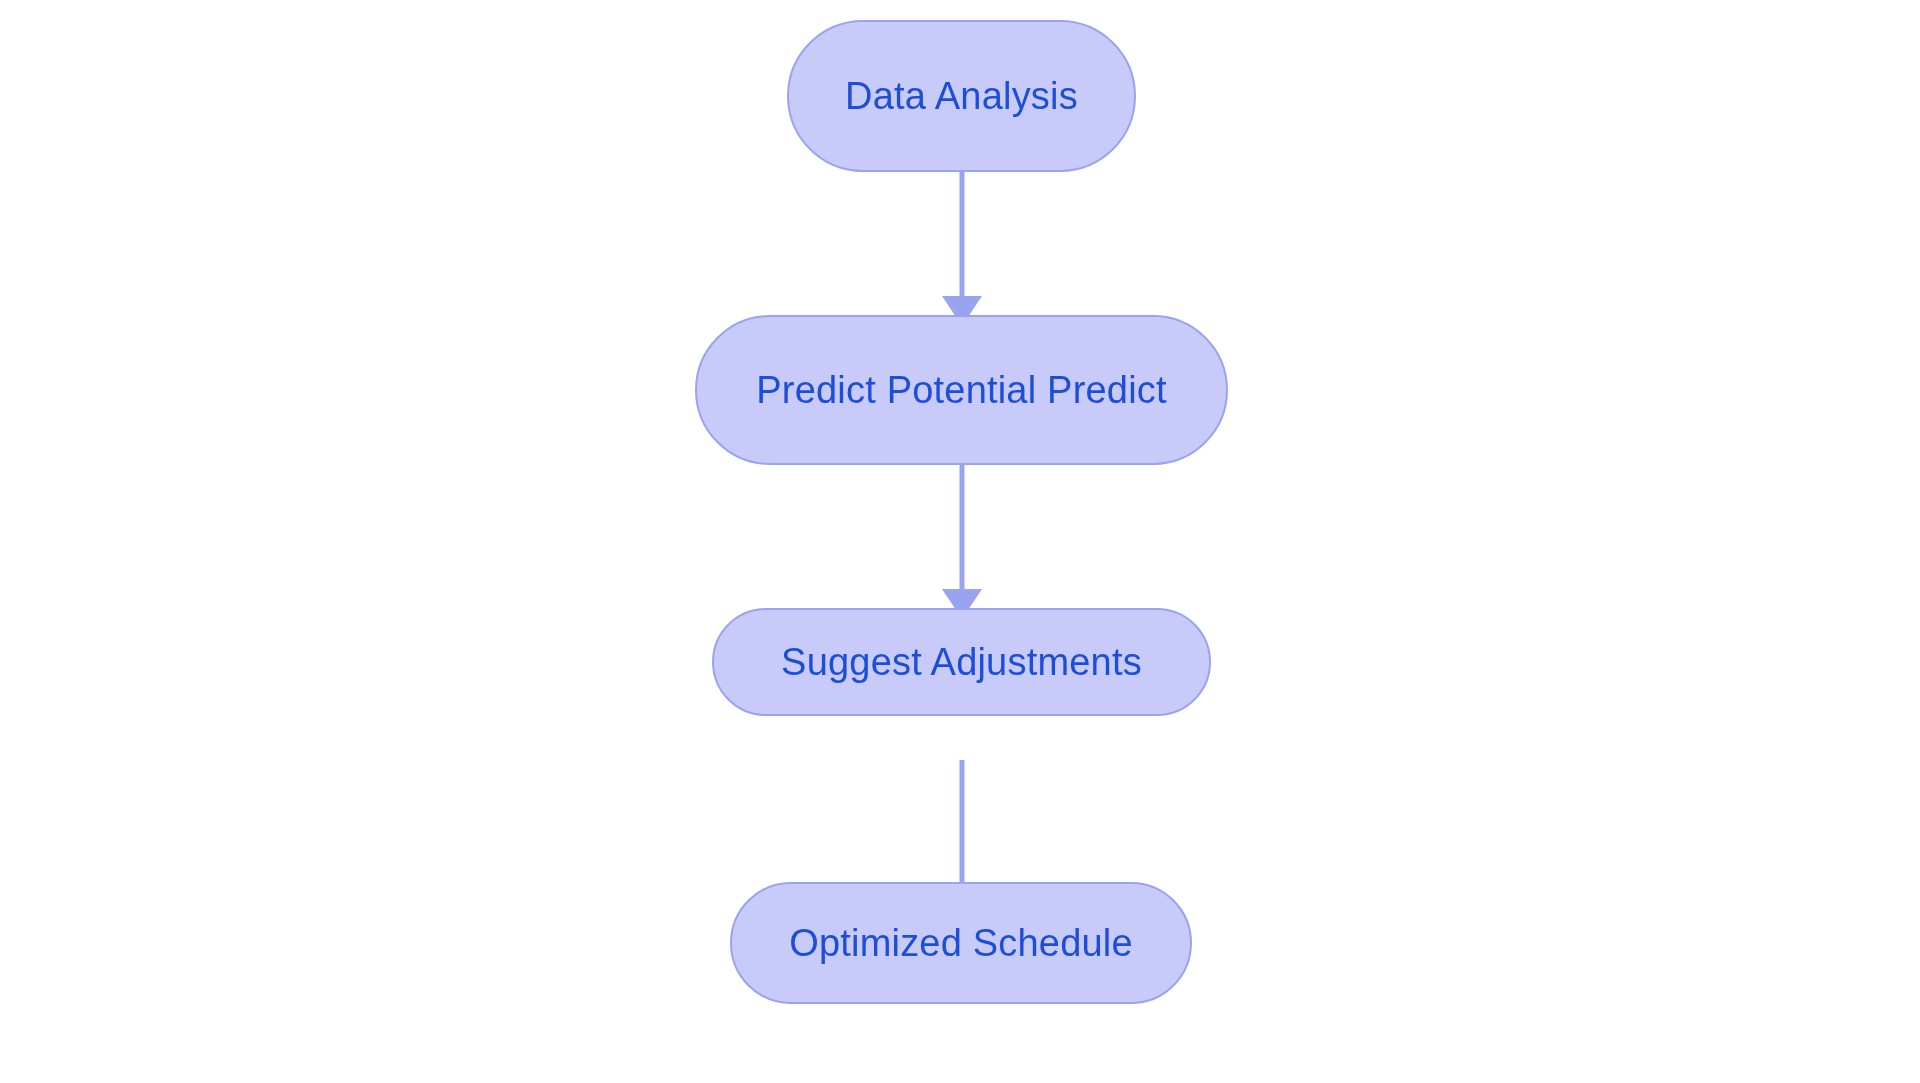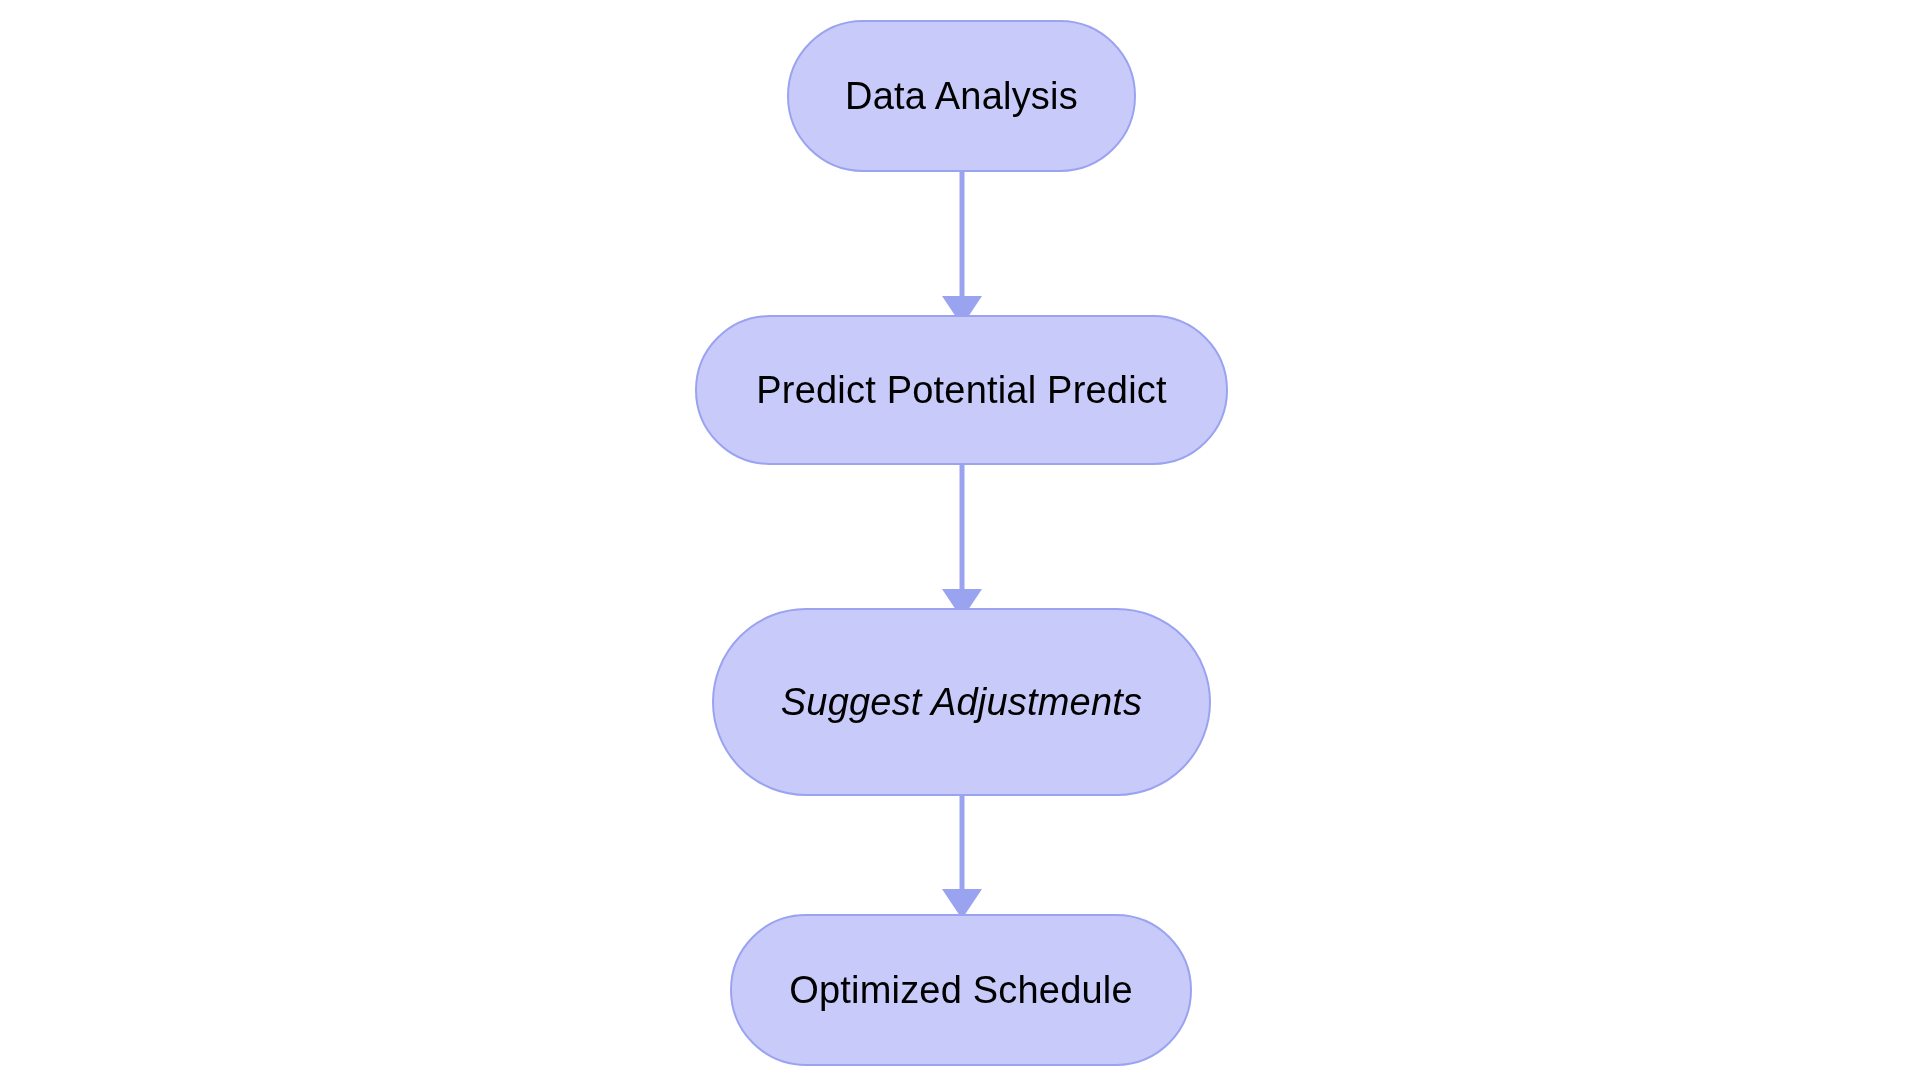--- a/index.html
+++ b/index.html
@@ -35,35 +35,35 @@
     box-sizing: border-box;
     display: flex;
     align-items: center;
     justify-content: center;
     background: #c8cbfa;
     border: 2px solid #9aa3f0;
     border-radius: 9999px;
   }
 
   .node-label {
-    color: #000000;
+    color: #1d4ed8;
     font-family: "Liberation Sans", sans-serif;
     font-size: 38px;
     font-weight: 400;
     letter-spacing: 0.2px;
     line-height: 1;
     white-space: nowrap;
     user-select: none;
   }
 
   
   #node-0 { left: 787px; top: 20px;  width: 349px; height: 152px; }
   #node-1 { left: 695px; top: 315px; width: 533px; height: 150px; }
-  #node-2 { left: 712px; top: 608px; width: 499px; height: 188px; font-style: italic; }
-  #node-3 { left: 730px; top: 914px; width: 462px; height: 152px; text-align: right; }
+  #node-2 { left: 712px; top: 608px; width: 499px; height: 108px; }
+  #node-3 { left: 730px; top: 882px; width: 462px; height: 122px; text-align: right; }
 </style>
 </head>
 <body>
 
 <div id="flowchart-canvas">
 
   <svg class="edge-layer" width="1920" height="1083" viewBox="0 0 1920 1083" xmlns="http://www.w3.org/2000/svg">
 
     <g>
       <line x1="962" y1="172" x2="962" y2="299" stroke="#9aa3f0" stroke-width="5"></line>

